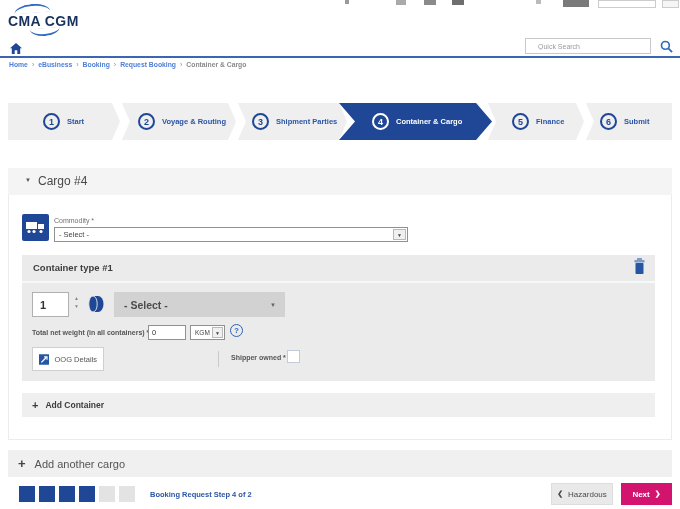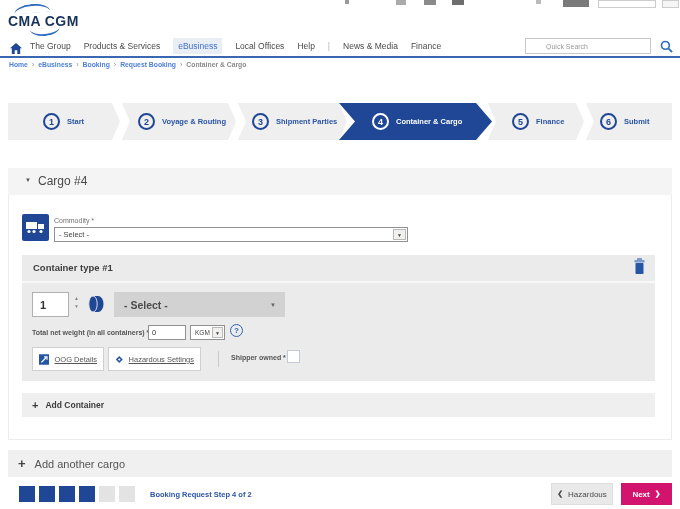--- a/index.html
+++ b/index.html
@@ -14,21 +14,21 @@
   .logo-text { position:absolute; left:8px; top:13px; font-size:14px; font-weight:bold; color:#16325c; letter-spacing:.4px; }
   .swoosh-top { position:absolute; left:14px; top:4px; width:36px; height:9px; border-top:2.2px solid #2e6cc0; border-radius:50% / 100% 100% 0 0; transform:rotate(-5deg); }
   .swoosh-bottom { position:absolute; left:30px; top:28px; width:30px; height:8px; border-bottom:2.2px solid #2e6cc0; border-radius:50% / 0 0 100% 100%; transform:rotate(-5deg); }
 
   
   .nav { position:absolute; left:30px; top:37px; height:18px; display:flex; align-items:center; gap:13px; }
   .nav-item { font-size:8.5px; color:#4a4a4a; white-space:nowrap; cursor:pointer; }
   .nav-item.active { color:#3f72c8; background:#e9edf4; padding:3px 5px; }
   .nav-sep { font-size:8.5px; color:#b5b5b5; }
   .home-wrap { position:absolute; left:10px; top:40px; }
-  .qsearch { position:absolute; left:525px; top:38px; width:126px; height:16px; border:1px solid #c9c9c9; font-size:7px; color:#444; padding:0 20px; font-family:"Liberation Sans",sans-serif; }
+  .qsearch { position:absolute; left:525px; top:38px; width:126px; height:16px; border:1px solid #c9c9c9; font-size:7px; color:#444; padding:0 12px; font-family:"Liberation Sans",sans-serif; }
   .qsearch::placeholder { color:#9a9a9a; }
   .search-ic { position:absolute; left:660px; top:39px; cursor:pointer; }
   .navline { position:absolute; left:0; top:56px; width:680px; height:2px; background:#3a66b2; }
 
   
   .bc { position:absolute; left:9px; top:61px; display:flex; align-items:center; gap:4px; }
   .bc-link { font-size:6.8px; font-weight:bold; color:#4d7fd6; cursor:pointer; }
   .bc-cur { font-size:6.8px; font-weight:bold; color:#8a8a8a; }
   .bc-sep { font-size:7px; color:#8a8a8a; }
 
@@ -65,21 +65,21 @@
   .stepper { position:absolute; left:74px; top:296px; display:flex; flex-direction:column; gap:3px; }
   .stepper span { font-size:5px; color:#8a8a8a; line-height:5px; cursor:pointer; }
   .cont-icon { position:absolute; left:88px; top:295px; }
   .gray-select { position:absolute; left:114px; top:292px; width:171px; height:25px; background:#d2d2d2; display:flex; align-items:center; cursor:pointer; }
   .gs-txt { font-size:10.5px; font-weight:bold; color:#4c4c4c; padding-left:10px; }
   .gs-arrow { position:absolute; right:9px; font-size:6px; color:#666; }
   .w-label { position:absolute; left:32px; top:329px; font-size:7px; font-weight:bold; color:#555; }
   .w-input { position:absolute; left:148px; top:325px; width:38px; height:15px; border:1px solid #919191; font-size:7.5px; color:#333; padding-left:3px; font-family:"Liberation Sans",sans-serif; }
   .help { position:absolute; left:230px; top:324px; width:13px; height:13px; border:1.5px solid #2f62b5; border-radius:50%; display:flex; align-items:center; justify-content:center; font-size:7.5px; font-weight:bold; color:#2f62b5; cursor:pointer; }
   .mini-btn { position:absolute; top:347px; height:24px; background:#fff; border:1px solid #cfcfcf; display:flex; align-items:center; gap:5px; padding:0 6px; cursor:pointer; }
-  .mini-btn span { font-size:7.5px; color:#555; white-space:nowrap;text-decoration:underline; }
+  .mini-btn span { font-size:7.5px; color:#555; white-space:nowrap; }
   .vsep { position:absolute; left:218px; top:351px; width:1px; height:16px; background:#c9c9c9; }
   .ship-label { position:absolute; left:231px; top:354px; font-size:7px; font-weight:bold; color:#555; }
   .checkbox { position:absolute; left:287px; top:350px; width:13px; height:13px; background:#fff; border:1px solid #c2cbd8; cursor:pointer; }
   .addbar { position:absolute; display:flex; align-items:center; cursor:pointer; }
   .addbar .plus { font-weight:bold; color:#3d3d3d; }
   .add-container { left:22px; top:393px; width:633px; height:24px; background:#efefef; }
   .add-container .plus { font-size:11px; margin-left:10px; }
   .add-container .albl { font-size:8.5px; font-weight:bold; color:#3c3c3c; margin-left:7px; }
   .add-cargo { left:8px; top:450px; width:664px; height:27px; background:#f0f0f0; }
   .add-cargo .plus { font-size:13px; margin-left:10px; color:#444; }
@@ -114,30 +114,20 @@
     <div class="swoosh-top"></div>
     <div class="logo-text">CMA CGM</div>
     <div class="swoosh-bottom"></div>
   </div>
 
   <div class="home-wrap">
     <svg viewBox="0 0 12 11" width="12" height="11">
         <path d="M6 0 L12 5.2 H10.2 V11 H7.3 V7.2 H4.7 V11 H1.8 V5.2 H0 Z" fill="#1f4796"></path>
       </svg>
   </div>
-  <div class="nav">
-    <span class="nav-item">The Group</span>
-    <span class="nav-item">Products &amp; Services</span>
-    <span class="nav-item active">eBusiness</span>
-    <span class="nav-item">Local Offices</span>
-    <span class="nav-item">Help</span>
-    <span class="nav-sep">|</span>
-    <span class="nav-item">News &amp; Media</span>
-    <span class="nav-item">Finance</span>
-  </div>
   <input class="qsearch" placeholder="Quick Search" style="">
   <div class="search-ic">
     <svg viewBox="0 0 14 14" width="13" height="13">
         <circle cx="5.8" cy="5.8" r="4.2" fill="none" stroke="#2e6cc0" stroke-width="1.8"></circle>
         <line x1="9" y1="9" x2="13" y2="13" stroke="#2e6cc0" stroke-width="2"></line>
       </svg>
   </div>
   <div class="navline"></div>
 
   <div class="bc">
@@ -242,27 +232,20 @@
   <div class="help">?</div>
 
   <div class="mini-btn" style="left:32px;width:72px;">
     <svg viewBox="0 0 11 11" width="11" height="11">
       <rect width="11" height="11" fill="#2456a4"></rect>
       <path d="M2.5 8.5 L7.6 3.4" stroke="#fff" stroke-width="1.4"></path>
       <path d="M5.4 2.7 h3 v3" fill="none" stroke="#fff" stroke-width="1.2"></path>
     </svg>
     <span>OOG Details</span>
   </div>
-  <div class="mini-btn" style="left:108px;width:93px;">
-    <svg viewBox="0 0 13 13" width="13" height="13">
-      <rect x="2.8" y="2.8" width="7.4" height="7.4" fill="#2456a4" transform="rotate(45 6.5 6.5)"></rect>
-      <rect x="5.1" y="5.1" width="2.8" height="2.8" fill="#fff" transform="rotate(45 6.5 6.5)"></rect>
-    </svg>
-    <span>Hazardous Settings</span>
-  </div>
   <div class="vsep"></div>
   <div class="ship-label">Shipper owned *</div>
   <div class="checkbox"></div>
 
   <div class="addbar add-container">
     <span class="plus">+</span>
     <span class="albl">Add Container</span>
   </div>
 
   <div class="addbar add-cargo">

